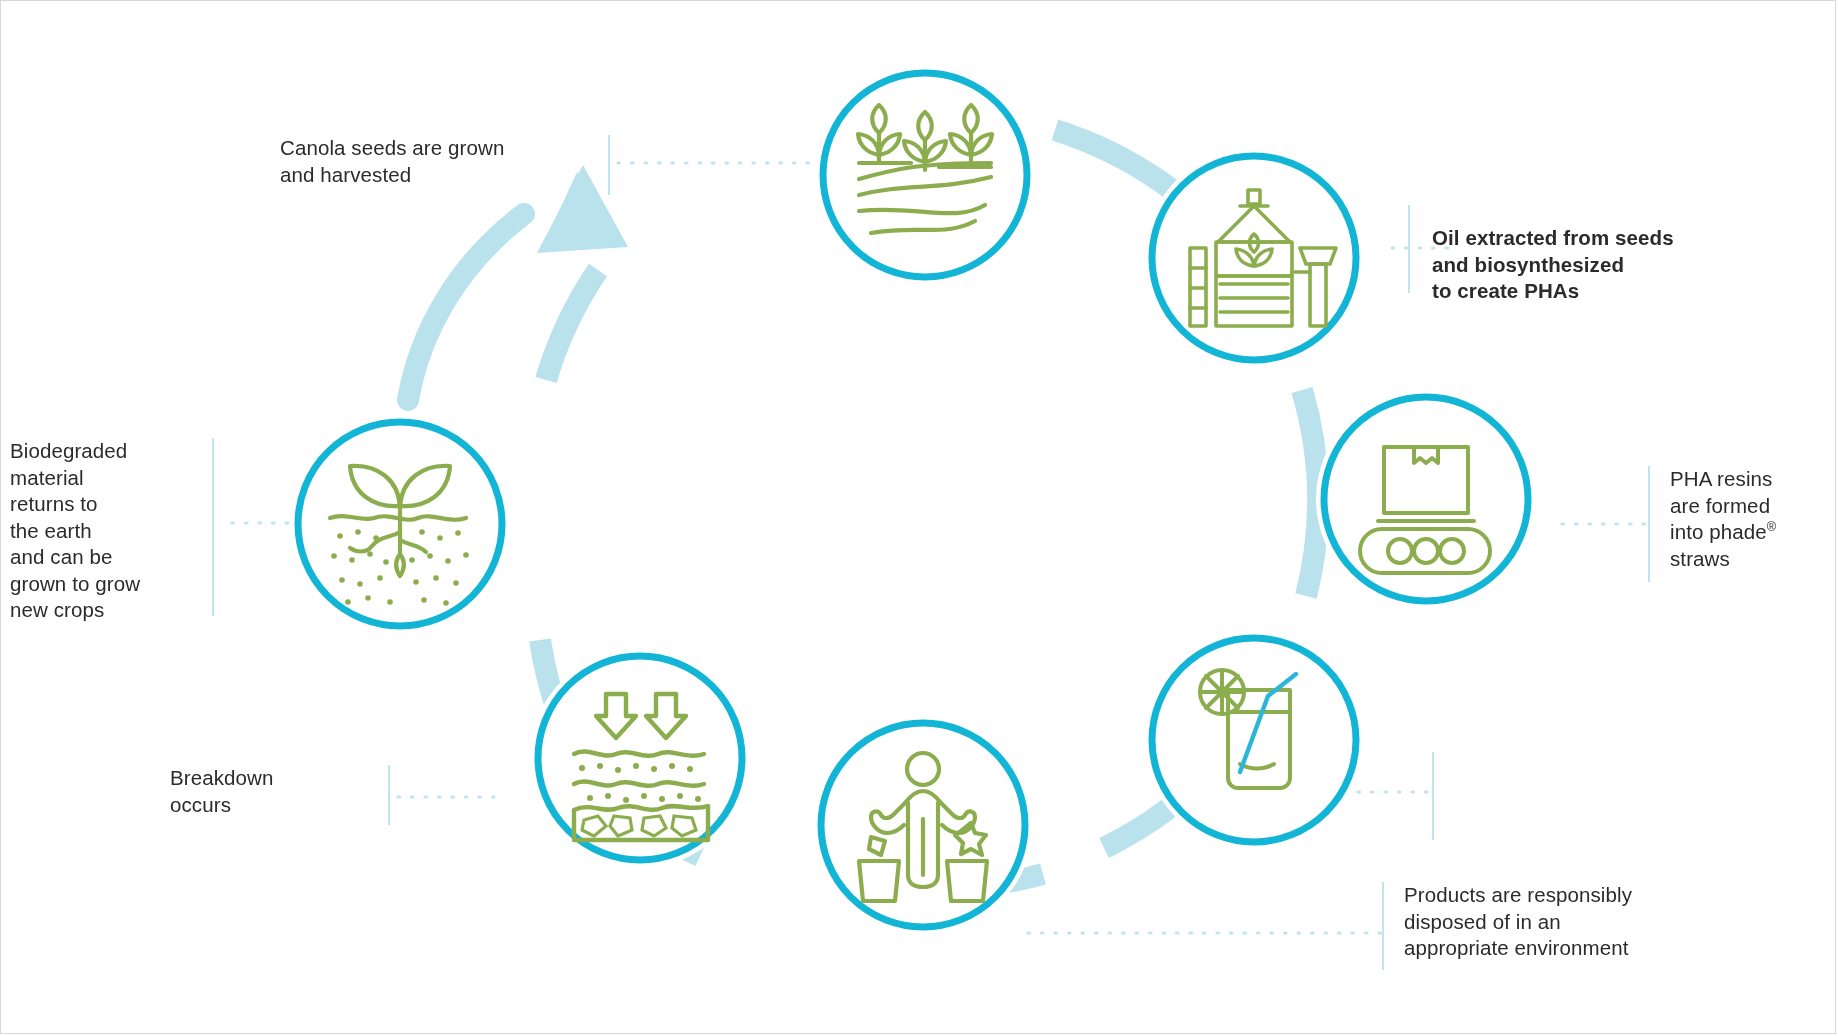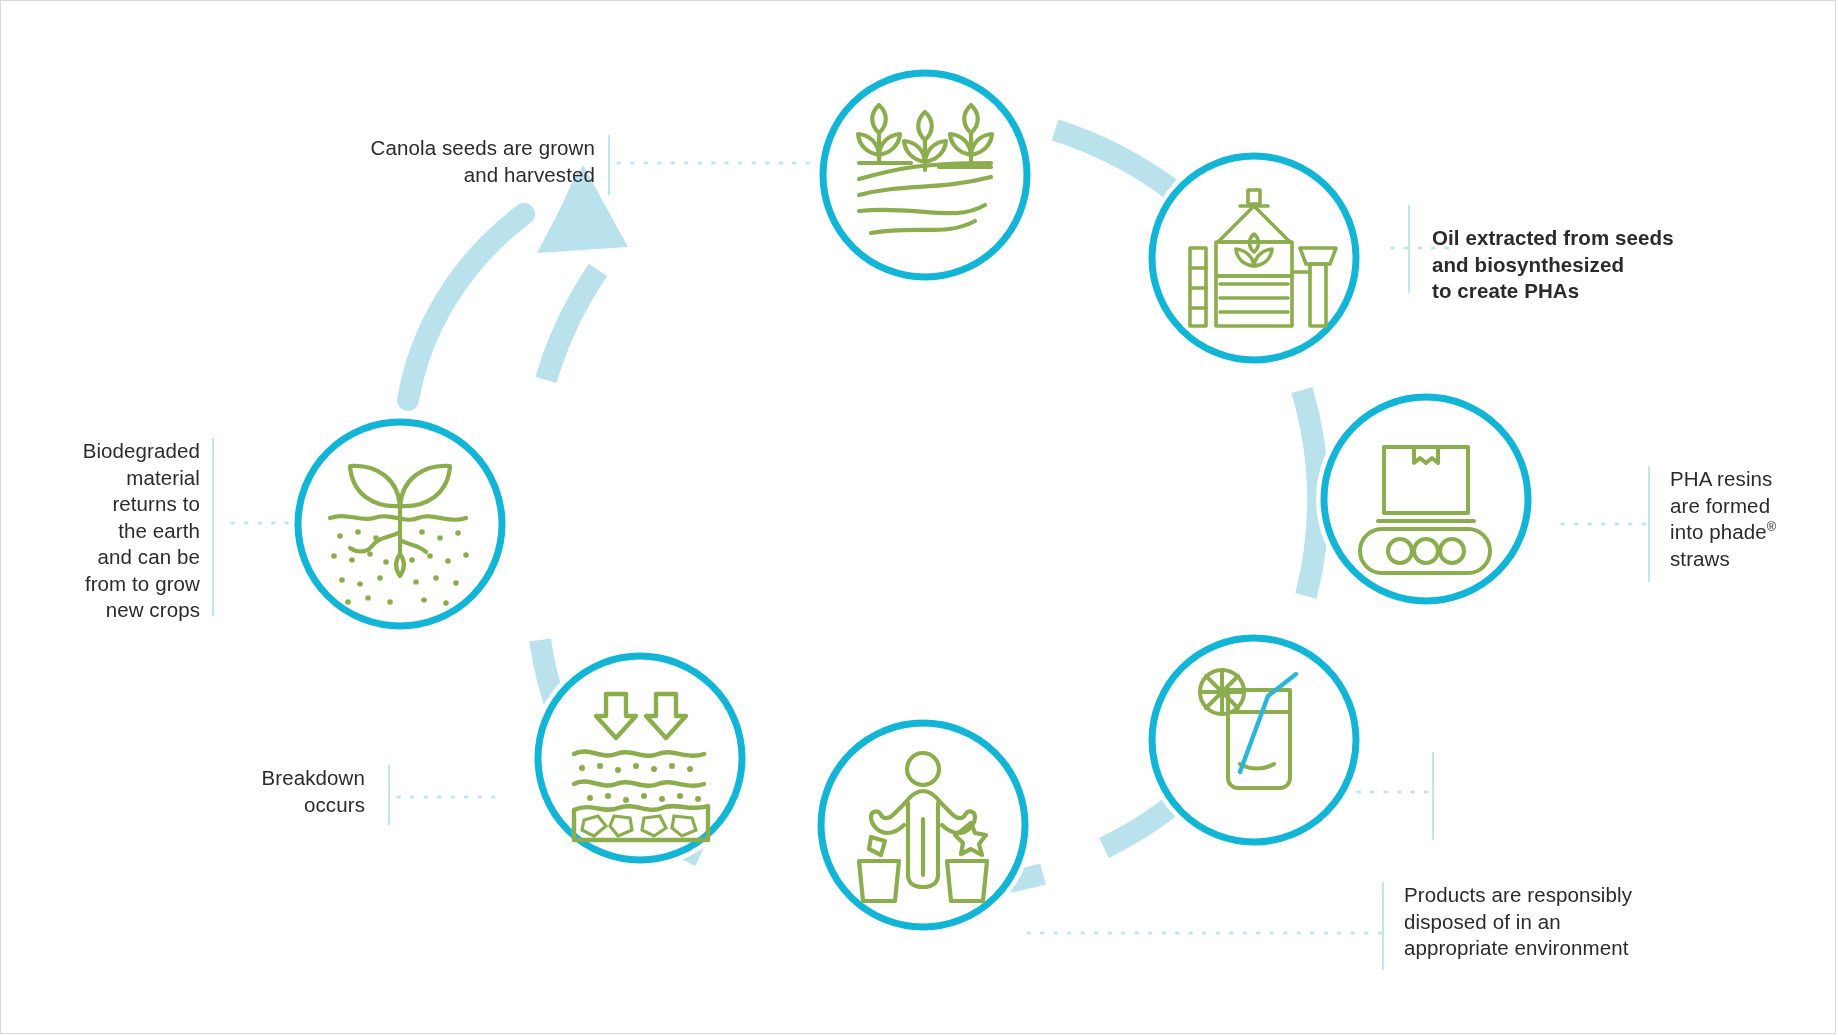--- a/index.html
+++ b/index.html
@@ -55,21 +55,21 @@
   
   .label {
     position: absolute;
     color: #2b2b2b;
     font-size: 20.5px;
     line-height: 26.5px;
     letter-spacing: 0.1px;
     white-space: pre-line;
   }
   .label.bold { font-weight: bold; margin-top: 20px; }
-  .label.right { text-align: right; }
+  .label.right { text-align: left; }
   .label.left  { text-align: left; }
 
   .rule {
     position: absolute;
     width: 2px;
     background: #bfe5ef;
   }
 
   sup.reg {
     font-size: 0.62em;
@@ -360,17 +360,17 @@
 
   <div class="label right" style="left:170px; top:765px; width:195px;">Breakdown
 occurs</div>
   <div class="rule" style="left:388px; top:765px; height:60px;"></div>
 
   <div class="label right" style="left:10px; top:438px; width:190px;">Biodegraded
 material
 returns to
 the earth
 and can be
-from to grow
+grown to grow
 new crops</div>
   <div class="rule" style="left:212px; top:438px; height:178px;"></div>
 
 </div>
 
 </body></html>

